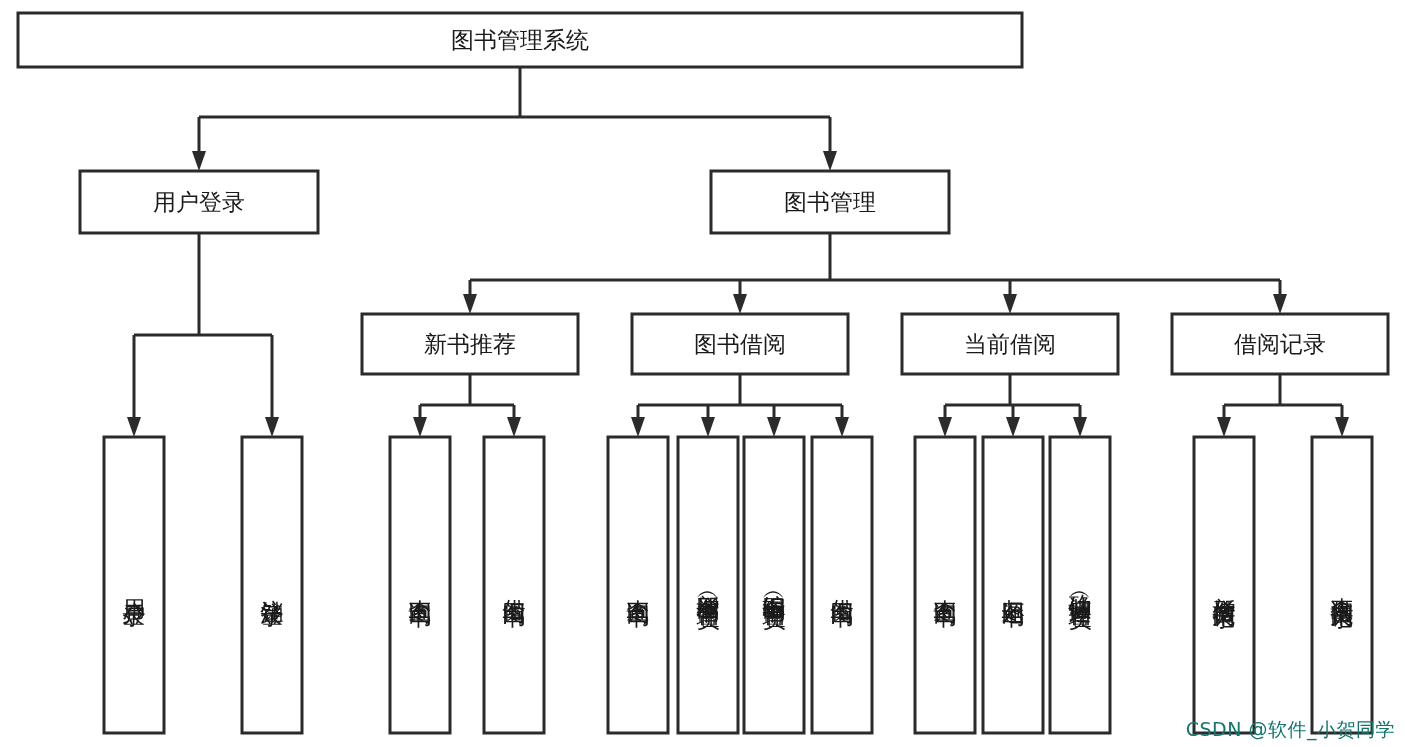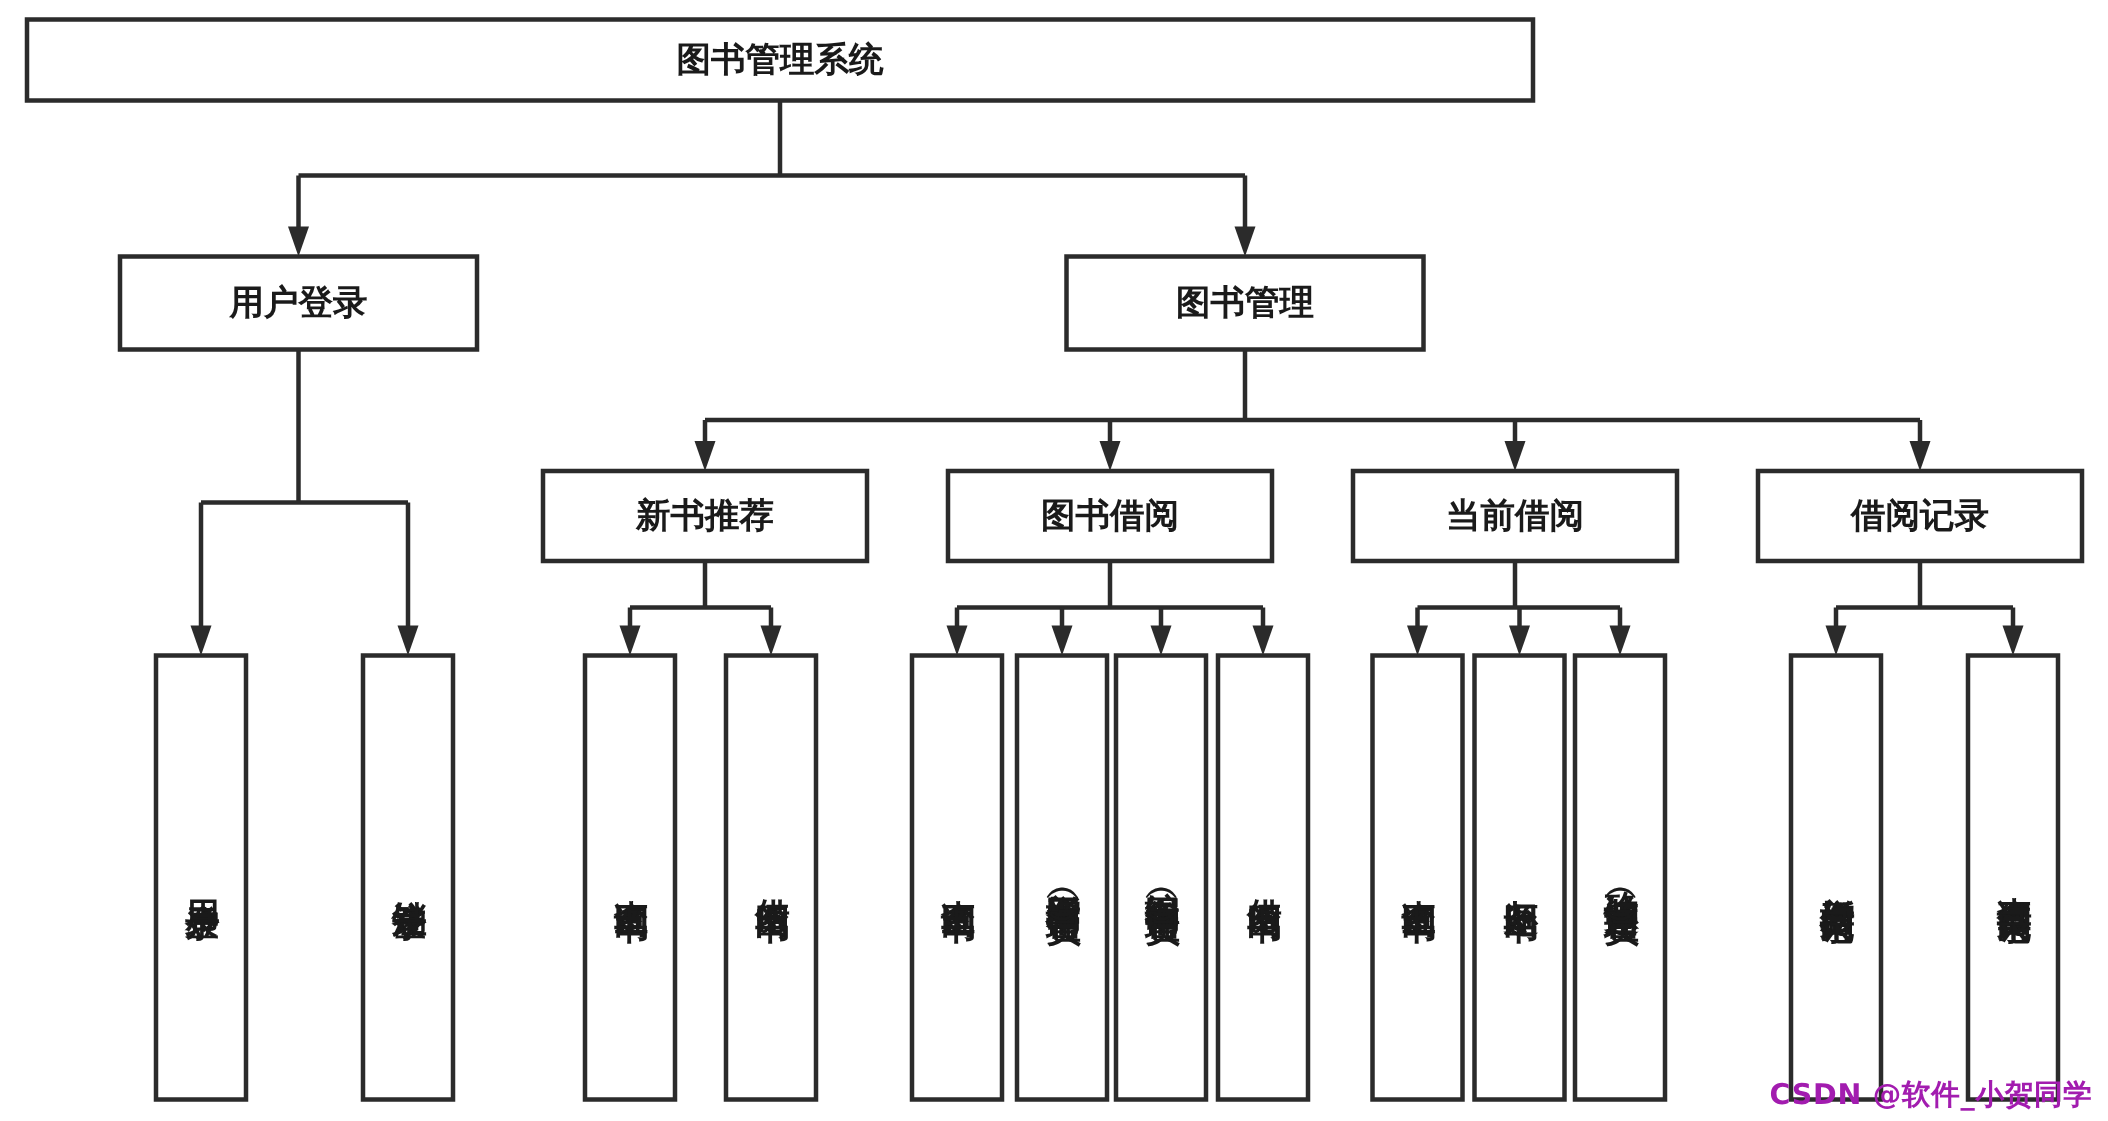--- a/index.html
+++ b/index.html
@@ -12,21 +12,20 @@
     width: 1405px;
     height: 747px;
     overflow: hidden;
     font-family: "DejaVu Sans", "Liberation Sans", sans-serif;
   }
   #diagram-root {
     position: relative;
     width: 1405px;
     height: 747px;
     background: #ffffff;
-    font-weight: bold;
   }
   #diagram-svg {
     position: absolute;
     left: 0;
     top: 0;
     width: 1405px;
     height: 747px;
     display: block;
   }
   .node-box {
@@ -67,21 +66,21 @@
     justify-content: center;
     white-space: nowrap;
     user-select: none;
   }
   .watermark {
     position: absolute;
     right: 10px;
     bottom: 4px;
     font-family: "DejaVu Sans", "Liberation Sans", sans-serif;
     font-size: 19px;
-    color: #a21caf;
+    color: #0f766e;
     letter-spacing: 0.5px;
     white-space: nowrap;
     margin-left: 32px;
   }
 </style>
 </head>
 <body>
 
 <div id="diagram-root">
 

